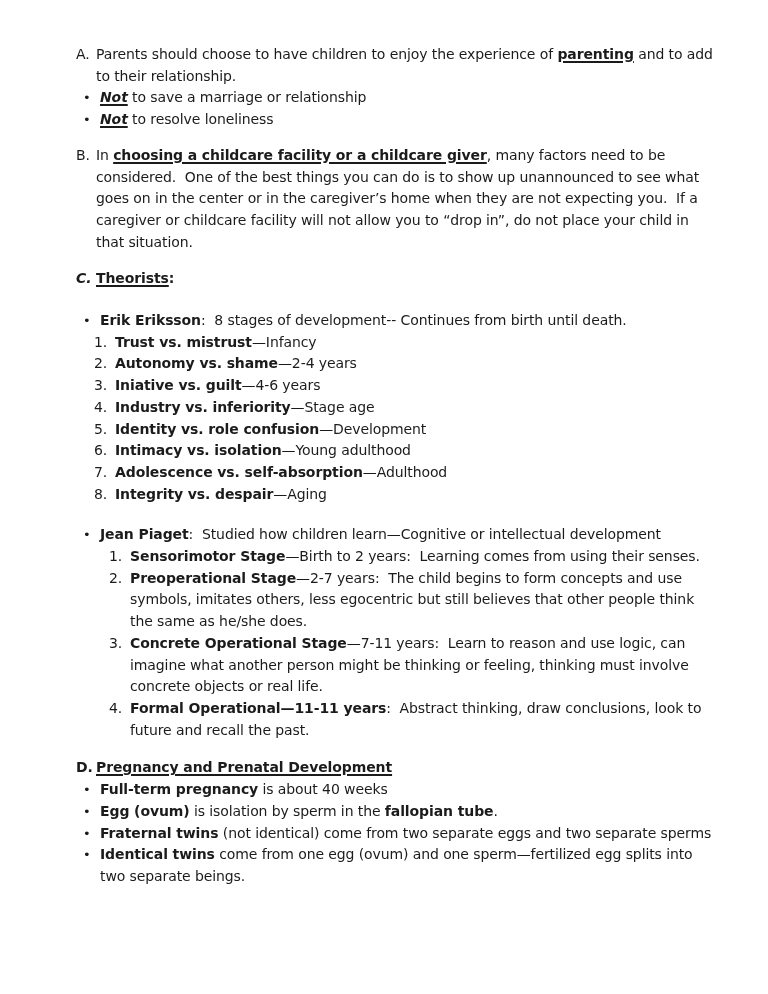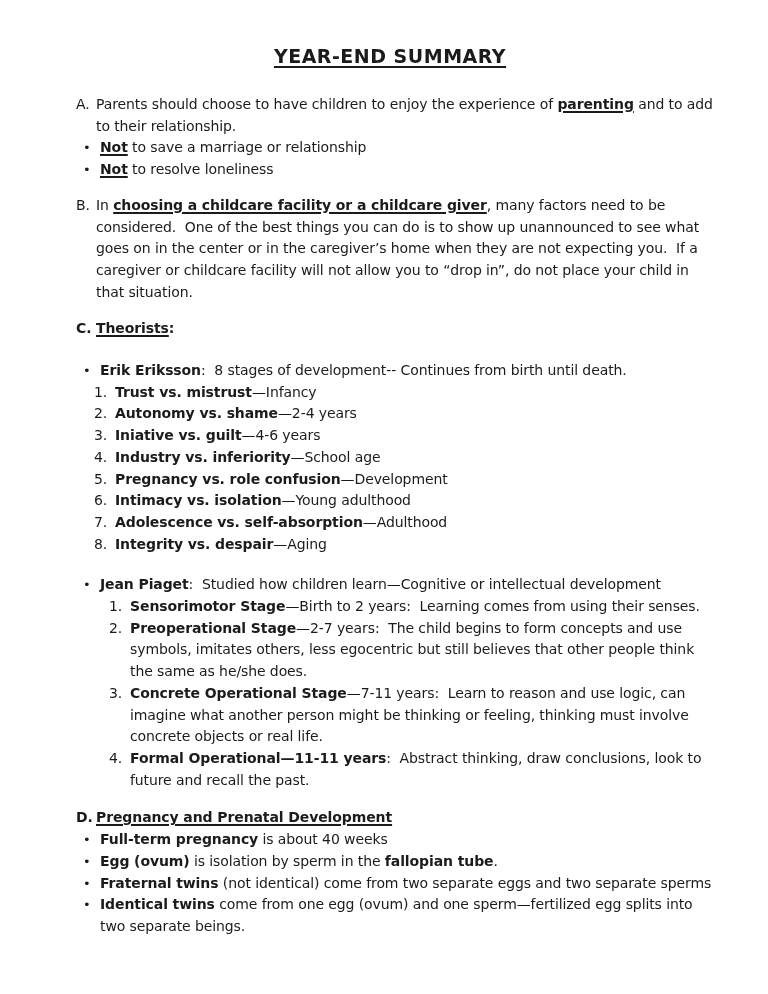--- a/index.html
+++ b/index.html
@@ -43,31 +43,28 @@
   .block { display: flex; align-items: baseline; }
   .marker { flex: 0 0 auto; white-space: pre; }
   .letter .marker { width: 20px; }
   .bullet { padding-left: 7px; }
   .bullet .marker { width: 17px; font-size: 13px; }
   .number.ind1 { padding-left: 18px; }
   .number.ind2 { padding-left: 33px; }
   .number .marker { width: 21px; }
   .content { flex: 1 1 auto; white-space: pre-wrap; }
   .b { font-weight: bold; }
-  .i { }
+  .i { font-style: italic; }
   .u { text-decoration: underline; text-underline-offset: 2px; }
   .b.u { text-decoration-thickness: 1.5px; }
 </style>
 </head>
 <body>
 
 <div class="page">
-  <div class="doc-title">
-    <span class="title-text">YEAR-END SUMMARY</span>
-  </div>
   <div class="doc-blocks">
       <div class="block letter">
         <span class="marker">A.</span>
         <span class="content"><span>Parents should choose to have children to enjoy the experience of </span><span class="b u">parenting</span><span> and to add to their relationship.</span></span>
       </div>
       <div class="block bullet">
         <span class="marker">•</span>
         <span class="content"><span class="b i u">Not</span><span> to save a marriage or relationship</span></span>
       </div>
       <div class="block bullet">
@@ -93,25 +90,25 @@
       <div class="block number ind1">
         <span class="marker">2.</span>
         <span class="content"><span class="b">Autonomy vs. shame</span><span>—2-4 years</span></span>
       </div>
       <div class="block number ind1">
         <span class="marker">3.</span>
         <span class="content"><span class="b">Iniative vs. guilt</span><span>—4-6 years</span></span>
       </div>
       <div class="block number ind1">
         <span class="marker">4.</span>
-        <span class="content"><span class="b">Industry vs. inferiority</span><span>—School age</span></span>
+        <span class="content"><span class="b">Industry vs. inferiority</span><span>—Stage age</span></span>
       </div>
       <div class="block number ind1">
         <span class="marker">5.</span>
-        <span class="content"><span class="b">Pregnancy vs. role confusion</span><span>—Development</span></span>
+        <span class="content"><span class="b">Identity vs. role confusion</span><span>—Development</span></span>
       </div>
       <div class="block number ind1">
         <span class="marker">6.</span>
         <span class="content"><span class="b">Intimacy vs. isolation</span><span>—Young adulthood</span></span>
       </div>
       <div class="block number ind1">
         <span class="marker">7.</span>
         <span class="content"><span class="b">Adolescence vs. self-absorption</span><span>—Adulthood</span></span>
       </div>
       <div class="block number ind1">

